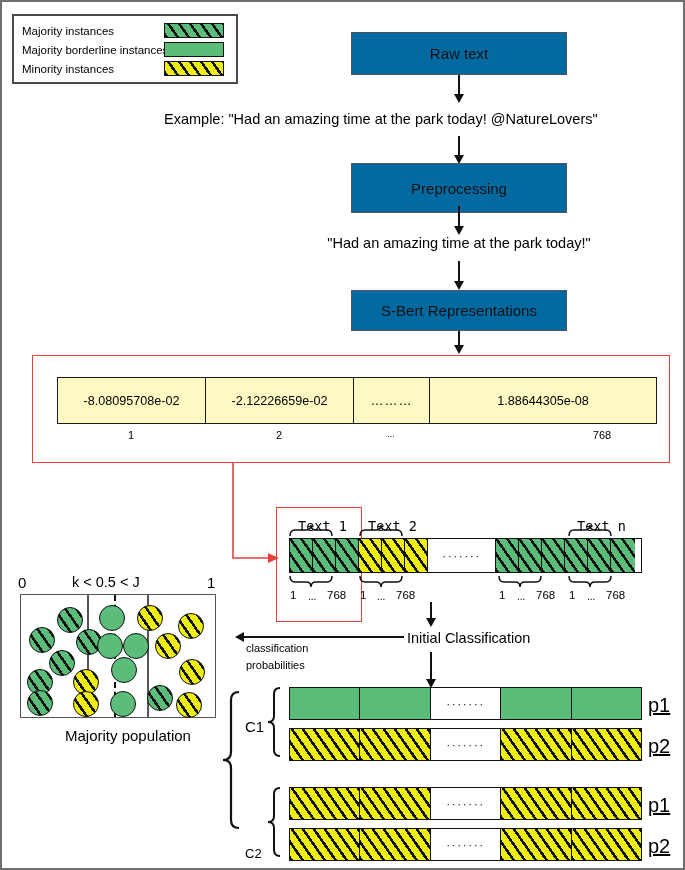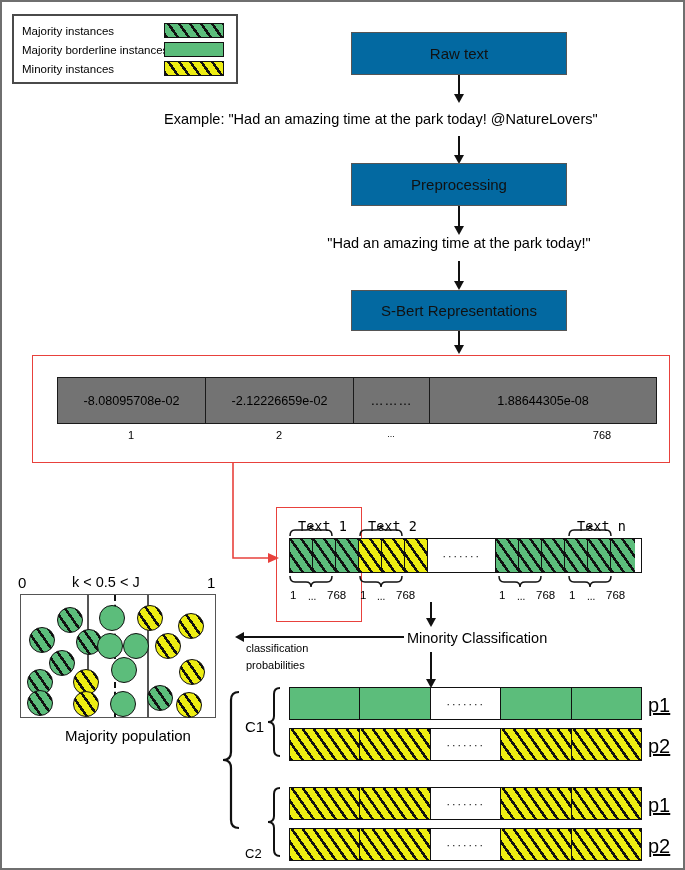--- a/index.html
+++ b/index.html
@@ -43,21 +43,21 @@
   .hline{background:#111;height:1.6px;}
   .arrowdown{width:0;height:0;border-left:5px solid transparent;
              border-right:5px solid transparent;border-top:9px solid #111;}
   .arrowleft{width:0;height:0;border-top:5px solid transparent;
              border-bottom:5px solid transparent;border-right:9px solid #111;}
 
   
   #redbox{left:30px;top:353px;width:638px;height:108px;
           border:1.6px solid #e8413c;box-sizing:border-box;background:#fff;}
   #embrow{left:55px;top:375px;height:47px;display:flex;border:1.8px solid #1a1a1a;
-          box-sizing:border-box;background:#737373;}
+          box-sizing:border-box;background:#fef9c3;}
   .embcell{border-right:1.6px solid #1a1a1a;display:flex;align-items:center;
            justify-content:center;font-size:12.6px;box-sizing:border-box;height:100%;}
   .embcell:last-child{border-right:none;}
   .embidx{position:absolute;font-size:11px;text-align:center;top:427px;}
 
   
   #stripwrap{left:287px;top:536px;height:35px;display:flex;border:1.6px solid #111;
              box-sizing:border-box;}
   .stripcell{border-right:1.4px solid #111;box-sizing:border-box;height:100%;}
   .stripcell:last-child{border-right:none;}
@@ -116,21 +116,21 @@
     <span>Raw text</span>
   </div>
   <div class="abs vline" style="left:456px;top:73px;height:20px;"></div>
   <div class="abs arrowdown" style="left:452px;top:92px;"></div>
 
   <div class="abs flowtext" style="left:162px;top:109px;width:590px;text-align:left;">Example: "Had an amazing time at the park today! @NatureLovers"</div>
 
   <div class="abs vline" style="left:456px;top:134px;height:20px;"></div>
   <div class="abs arrowdown" style="left:452px;top:153px;"></div>
 
-  <div class="abs flowbox" id="box-prep" style="left:349px;top:161px;width:216px;height:43px;">
+  <div class="abs flowbox" id="box-prep" style="left:349px;top:161px;width:216px;height:50px;">
     <span>Preprocessing</span>
   </div>
   <div class="abs vline" style="left:456px;top:204px;height:21px;"></div>
   <div class="abs arrowdown" style="left:452px;top:224px;"></div>
 
   <div class="abs flowtext" style="left:255px;top:233px;width:404px;">"Had an amazing time at the park today!"</div>
 
   <div class="abs vline" style="left:456px;top:259px;height:21px;"></div>
   <div class="abs arrowdown" style="left:452px;top:279px;"></div>
 
@@ -188,21 +188,21 @@
   <div class="idxlabel" style="left:515px;top:589px;font-size:10px;">...</div>
   <div class="idxlabel" style="left:534px;top:587px;">768</div>
 
   <div class="idxlabel" style="left:567px;top:587px;">1</div>
   <div class="idxlabel" style="left:585px;top:589px;font-size:10px;">...</div>
   <div class="idxlabel" style="left:604px;top:587px;">768</div>
 
   <div class="abs vline" style="left:428px;top:600px;height:17px;"></div>
   <div class="abs arrowdown" style="left:424px;top:616px;"></div>
 
-  <div class="abs flowtext" style="left:405px;top:628px;">Minority Classification</div>
+  <div class="abs flowtext" style="left:405px;top:628px;">Initial Classification</div>
 
   <div class="abs vline" style="left:428px;top:650px;height:28px;"></div>
   <div class="abs arrowdown" style="left:424px;top:677px;"></div>
 
   <div class="abs hline" style="left:242px;top:634px;width:160px;"></div>
   <div class="abs arrowleft" style="left:233px;top:630px;"></div>
   <div class="abs" style="left:244px;top:638px;font-size:11px;line-height:17px;">
     <div>classification</div>
     <div>probabilities</div>
   </div>

